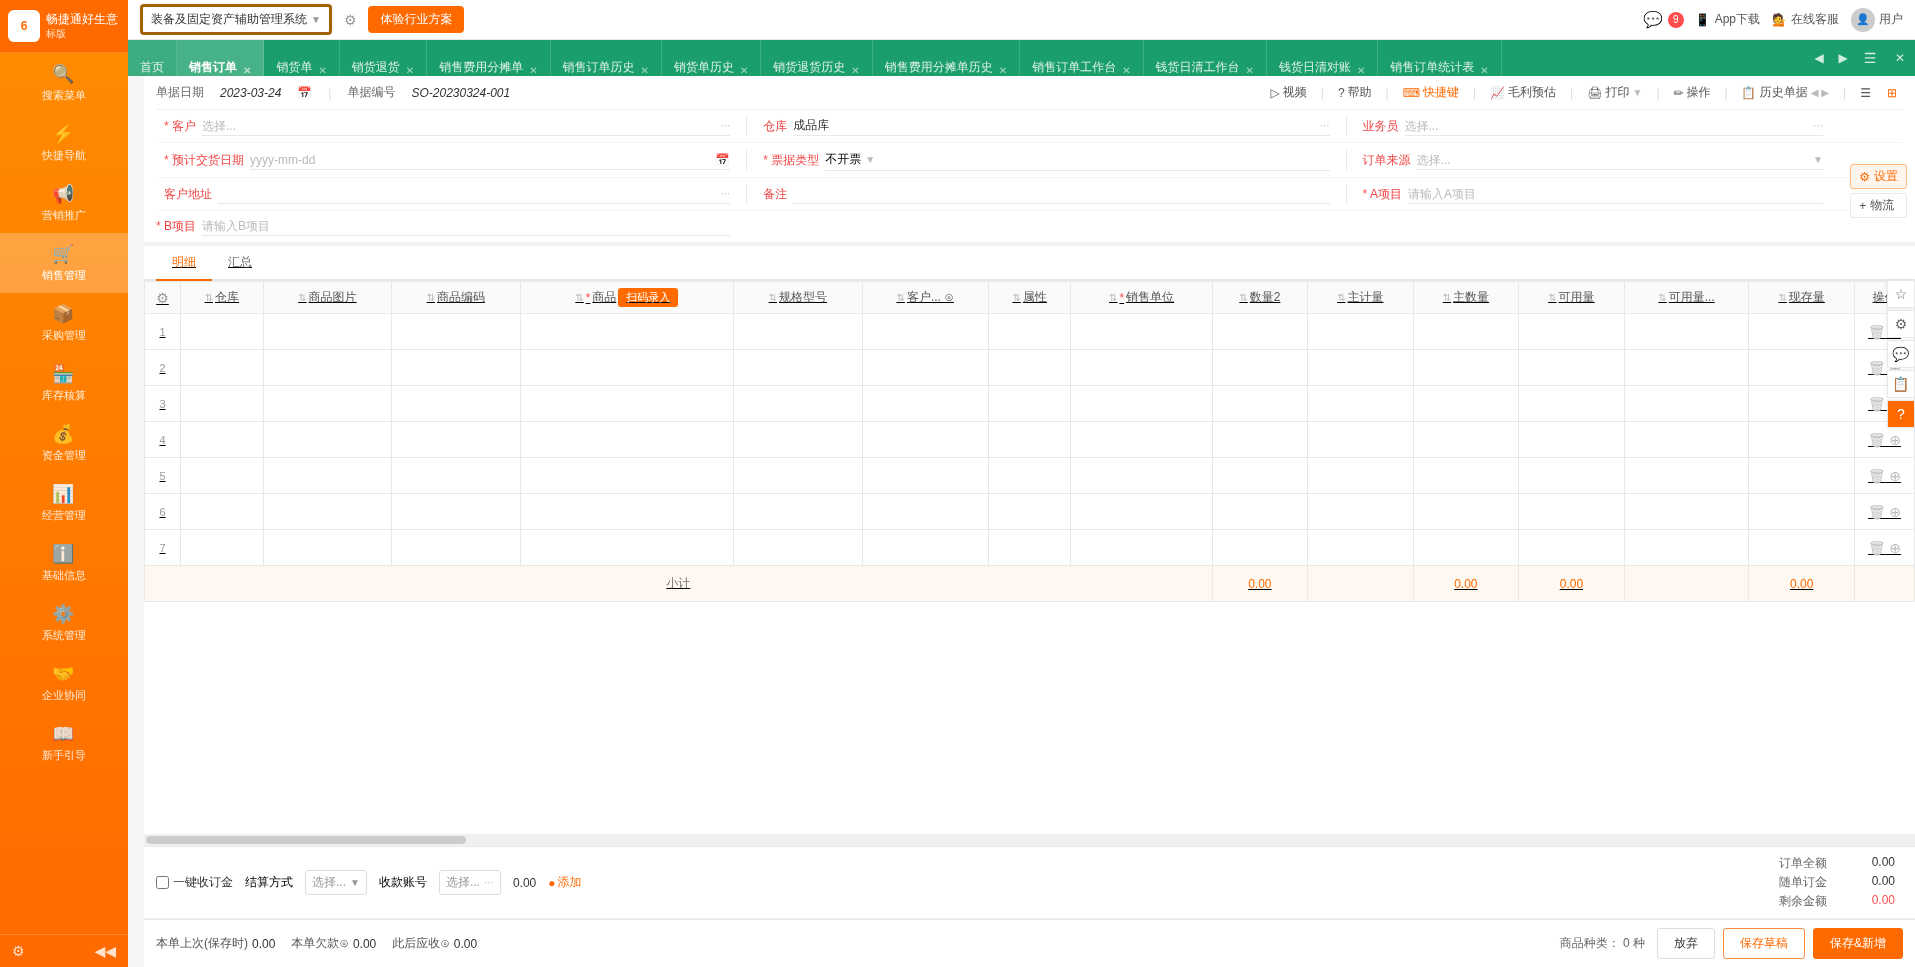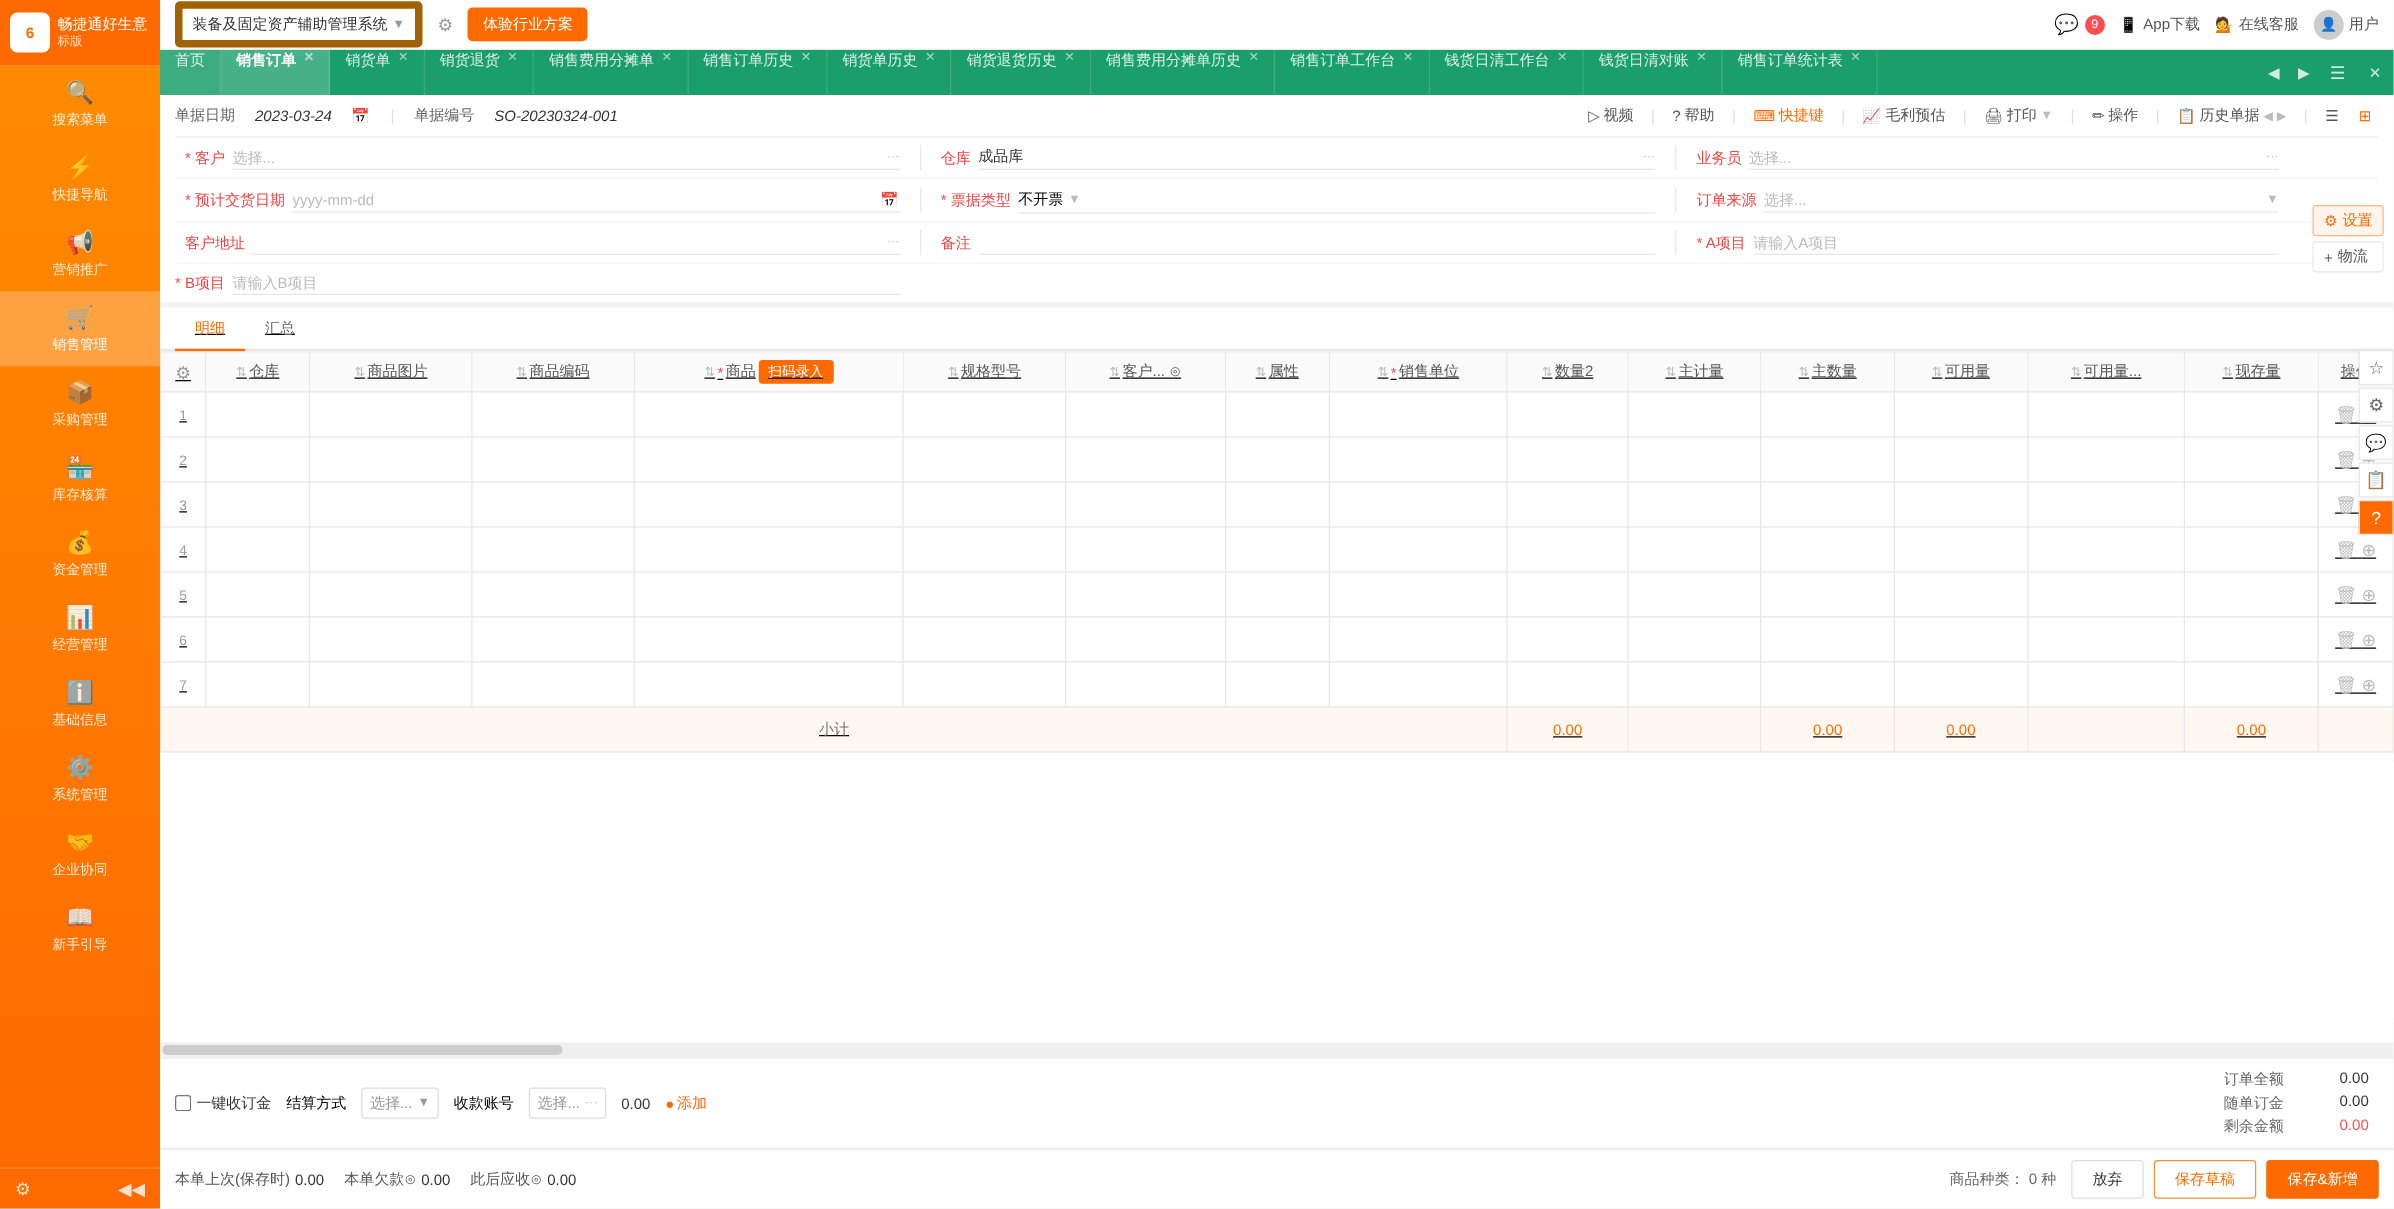--- a/index.html
+++ b/index.html
@@ -82,21 +82,21 @@
       padding: 0 12px;
       border-bottom: 1px solid #e8e8e8;
       gap: 8px;
       flex-shrink: 0;
     }
     .topbar-app-select {
       display: flex;
       align-items: center;
       gap: 4px;
       padding: 4px 8px;
-      border: 6px solid #a16207;
+      border: 3px solid #a16207;
       border-radius: 4px;
       cursor: pointer;
       font-size: 12px;
       color: #333;
       text-align: center;
     }
     .topbar-app-select .arrow { color: #999; font-size: 10px; }
     .topbar-gear { color: #999; font-size: 14px; cursor: pointer; padding: 4px; }
     .topbar-industry-btn {
       background: #ff6a00;
@@ -119,21 +119,21 @@
       background: #1a9e6b;
       display: flex;
       align-items: center;
       overflow: hidden;
       flex-shrink: 0;
       position: relative;
     }
     .tab-item {
       height: 100%;
       display: flex;
-      align-items: flex-start;
+      align-items: flex-end;
       padding: 0 12px;
       cursor: pointer;
       color: rgba(255,255,255,0.85);
       font-size: 12px;
       white-space: nowrap;
       border-right: 1px solid rgba(255,255,255,0.15);
       gap: 4px;
       flex-shrink: 0;
     }
     .tab-item.active { background: rgba(255,255,255,0.2); color: white; font-weight: bold; }
@@ -143,20 +143,21 @@
     .tabbar-arrows .ta-btn { width: 24px; height: 36px; display: flex; align-items: center; justify-content: center; color: rgba(255,255,255,0.8); cursor: pointer; }
     .tabbar-end-btn { width: 30px; height: 36px; display: flex; align-items: center; justify-content: center; color: rgba(255,255,255,0.8); cursor: pointer; font-size: 14px; }
 
     
     #page-content {
       flex: 1;
       display: flex;
       flex-direction: column;
       overflow: hidden;
       background: #f0f2f5;
+      margin-left: 16px;
     }
 
     
     .form-header-row {
       display: flex;
       align-items: center;
       justify-content: space-between;
       padding: 6px 0;
       border-bottom: 1px solid #f0f0f0;
     }

